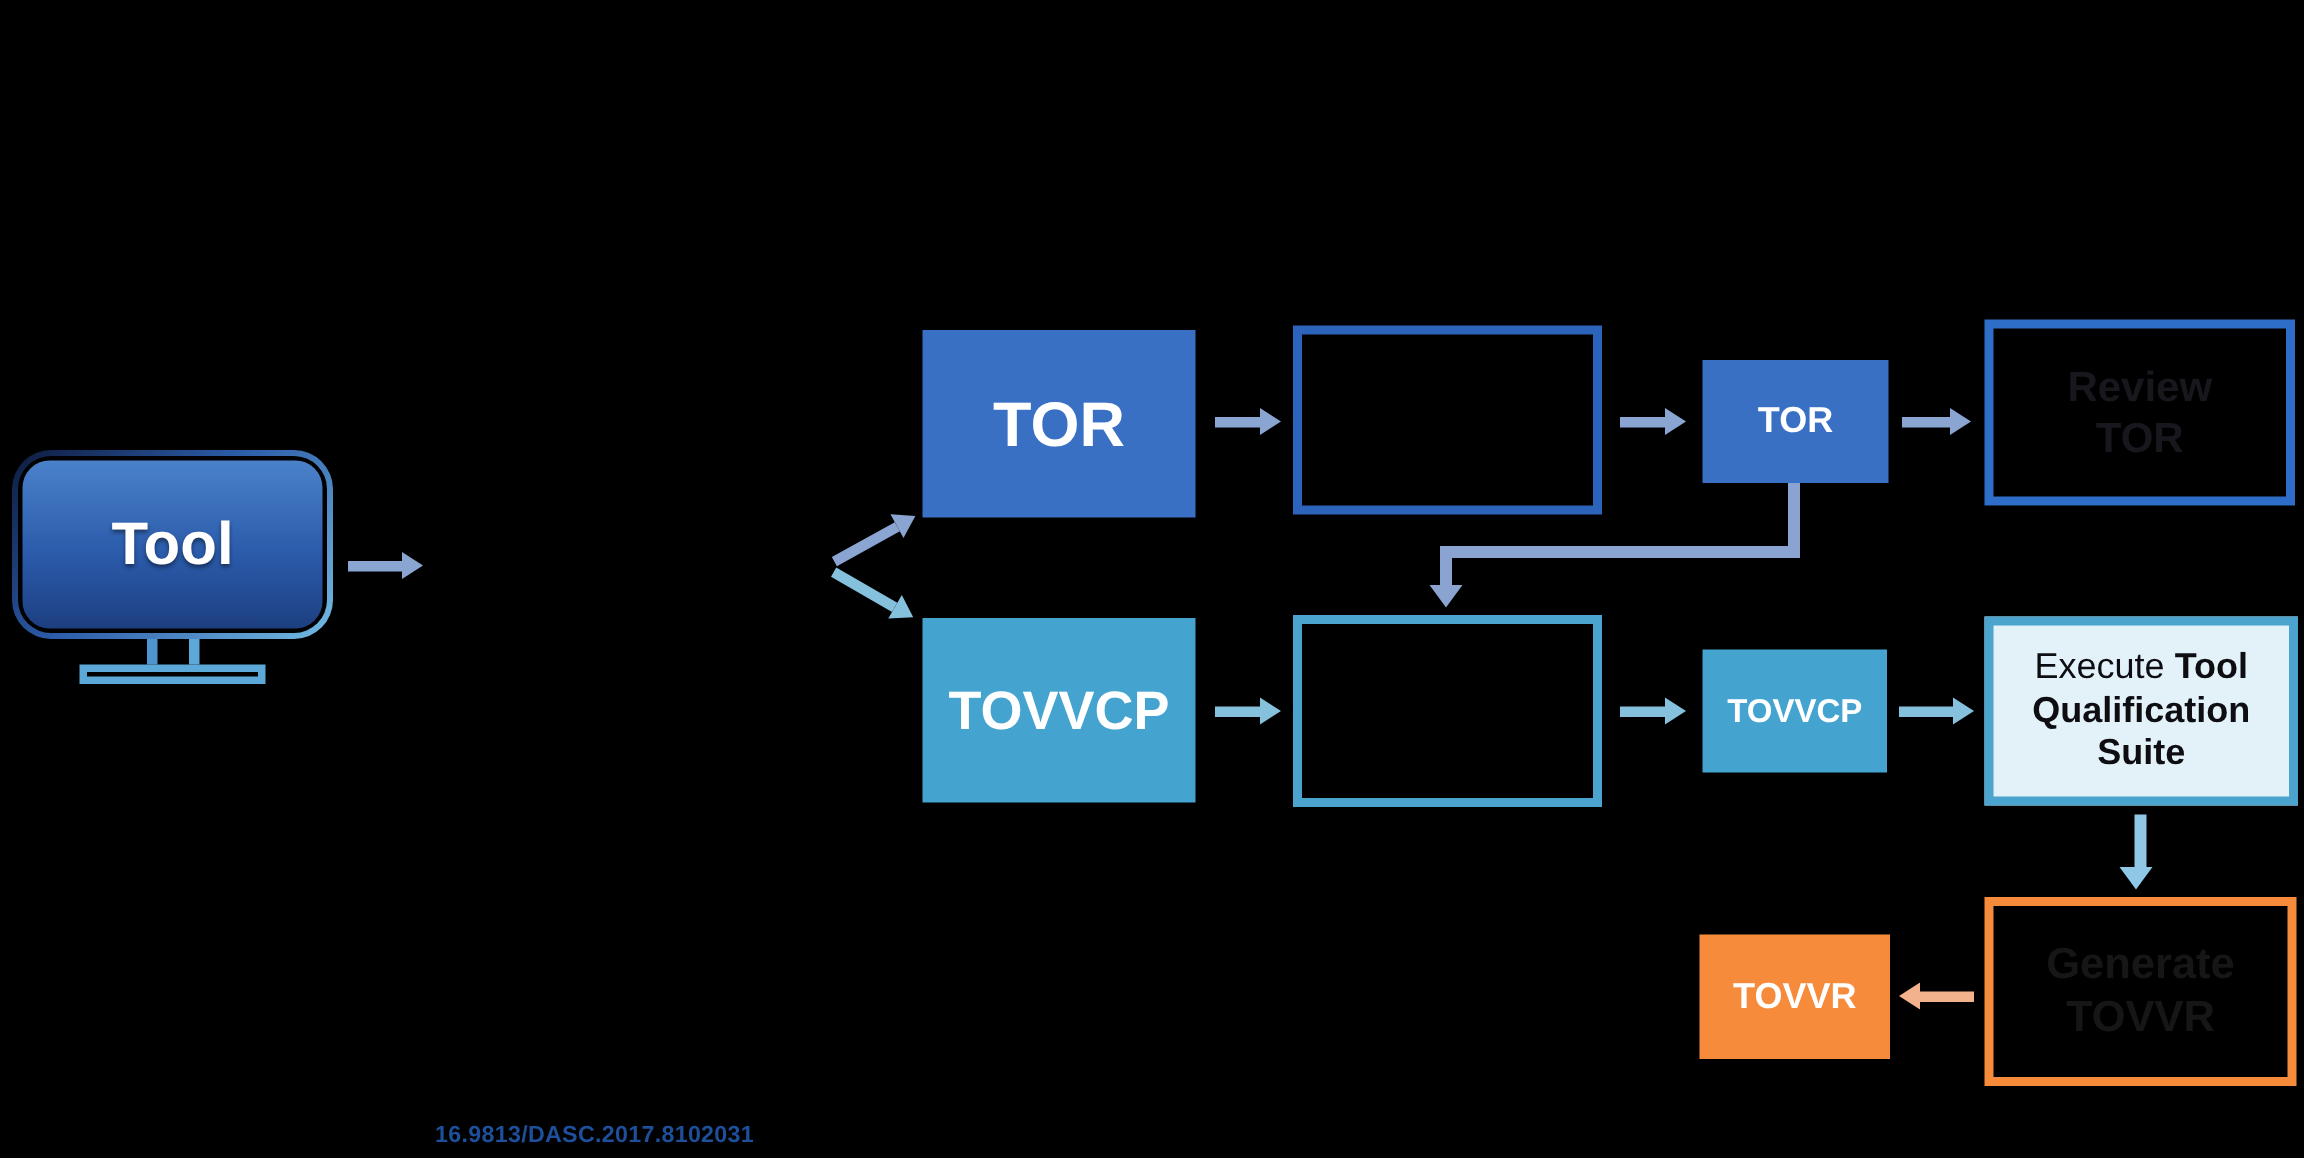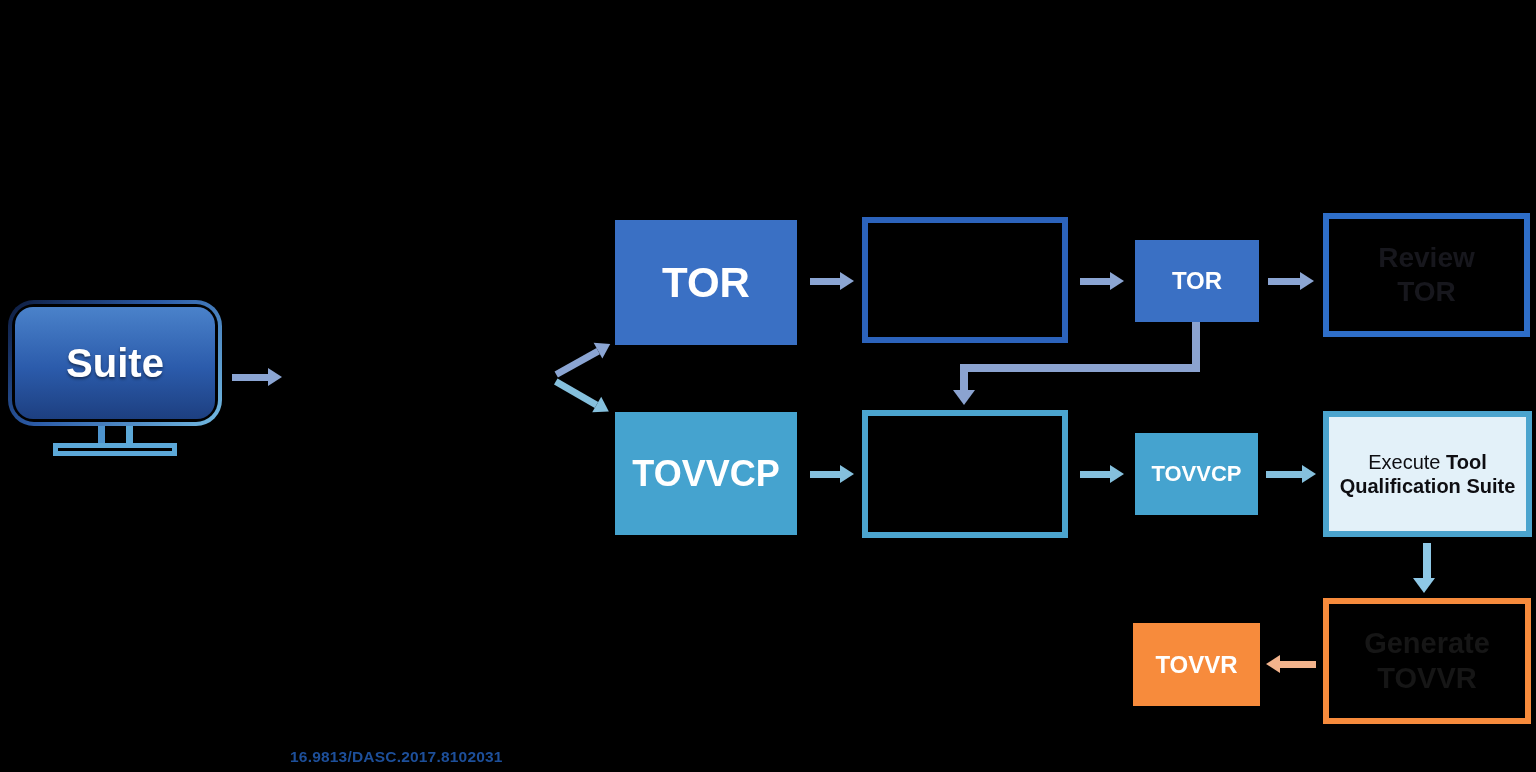--- a/index.html
+++ b/index.html
@@ -31,21 +31,21 @@
   .node{display:flex;align-items:center;justify-content:center;text-align:center;}
   .box-tor{left:615px;top:220px;width:182px;height:125px;background:#3A70C4;color:#fff;font-size:42px;font-weight:bold;}
   .box-doc1{left:862px;top:217px;width:206px;height:126px;border:6px solid #2C63BB;background:transparent;}
   .box-tor-small{left:1135px;top:240px;width:124px;height:82px;background:#3A70C4;color:#fff;font-size:24px;font-weight:bold;}
   .box-review{left:1323px;top:213px;width:207px;height:124px;border:6px solid #2E6EC8;
     color:#17171D;font-size:28px;font-weight:bold;line-height:1.2;flex-direction:column;text-align:right;}
   .box-tovvcp{left:615px;top:412px;width:182px;height:123px;background:#45A3CF;color:#fff;font-size:36px;font-weight:bold;}
   .box-doc2{left:862px;top:410px;width:206px;height:128px;border:6px solid #4BA4CE;background:transparent;}
   .box-tovvcp-small{left:1135px;top:433px;width:123px;height:82px;background:#45A3CF;color:#fff;font-size:22px;font-weight:bold;}
   .box-execute{left:1323px;top:411px;width:209px;height:126px;border:6px solid #4BA4CE;background:#E3F1F9;
-    color:#0E0E12;font-size:20px;line-height:1.2;padding:0 8px;}
+    color:#0E0E12;font-size:24px;line-height:1.2;padding:0 8px;}
   .box-execute b{font-weight:bold;}
   .box-generate{left:1323px;top:598px;width:208px;height:126px;border:6px solid #F78B3C;
     color:#161616;font-size:29px;font-weight:bold;line-height:1.2;flex-direction:column;}
   .box-tovvr{left:1133px;top:623px;width:127px;height:83px;background:#F78B3C;color:#fff;font-size:24px;font-weight:bold;}
 
   
   .arr-h{display:flex;align-items:center;height:18px;}
   .arr-h .shaft{flex:1;height:7px;}
   .arr-h .head-r{width:0;height:0;border-top:9px solid transparent;border-bottom:9px solid transparent;border-left:14px solid;}
   .arr-h .head-l{width:0;height:0;border-top:9px solid transparent;border-bottom:9px solid transparent;border-right:14px solid;}
@@ -77,21 +77,21 @@
   .doi{left:290px;top:748px;color:#1D4F9A;font-size:15.5px;font-weight:bold;letter-spacing:0.2px;}
 </style>
 </head>
 <body>
 
 <div id="canvas">
 
   <div class="abs monitor-frame">
     <div class="monitor-gap">
       <div class="monitor-screen">
-        <span>Suite</span>
+        <span>Tool</span>
       </div>
     </div>
   </div>
   <div class="abs monitor-neck"></div>
   <div class="abs monitor-base"></div>
 
   <div class="abs arr-h peri a1">
       <div class="shaft"></div>
       <div class="head-r"></div>
     </div>

